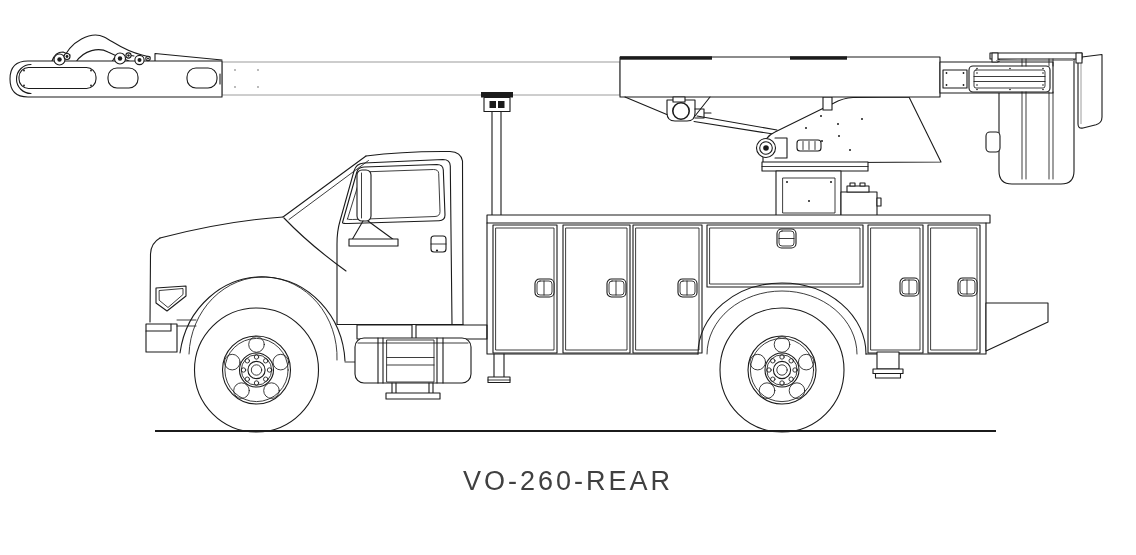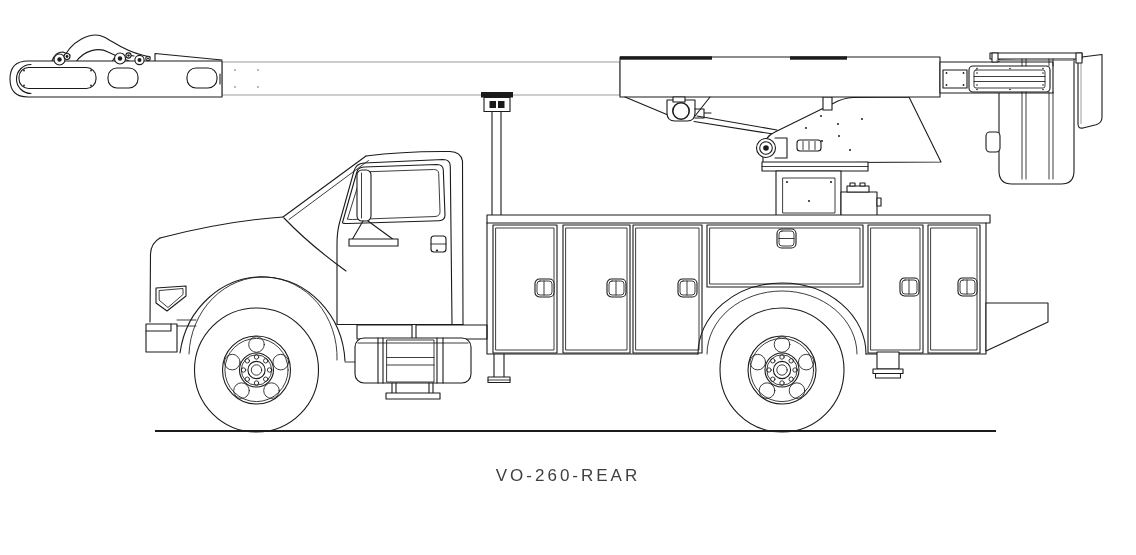--- a/index.html
+++ b/index.html
@@ -14,21 +14,21 @@
   .w{stroke:var(--line);fill:#ffffff;stroke-width:1.1;stroke-linejoin:round;}
   .g{stroke:var(--line_light);fill:#ffffff;stroke-width:1;}
   .gl{stroke:var(--line_light);fill:none;stroke-width:1;}
   .t{stroke:var(--line);fill:none;stroke-width:2.2;}
   .d{fill:var(--line);stroke:none;}
   .dg{fill:var(--line_light);stroke:none;}
   .th{stroke-width:0.85;}
   .b15{stroke-width:1.6;}
   #drawing-label{
     position:absolute;left:0;top:466px;width:100%;text-align:center;
-    font-size:17px;letter-spacing:3px;color:var(--label_text);font-weight:400;
+    font-size:27px;letter-spacing:3px;color:var(--label_text);font-weight:400;
     font-family:"Liberation Sans", sans-serif;
   }
 </style>
 </head>
 <body>
 
 <div id="stage">
 <svg width="1136" height="555" viewBox="0 0 1136 555">
 
   <defs>

